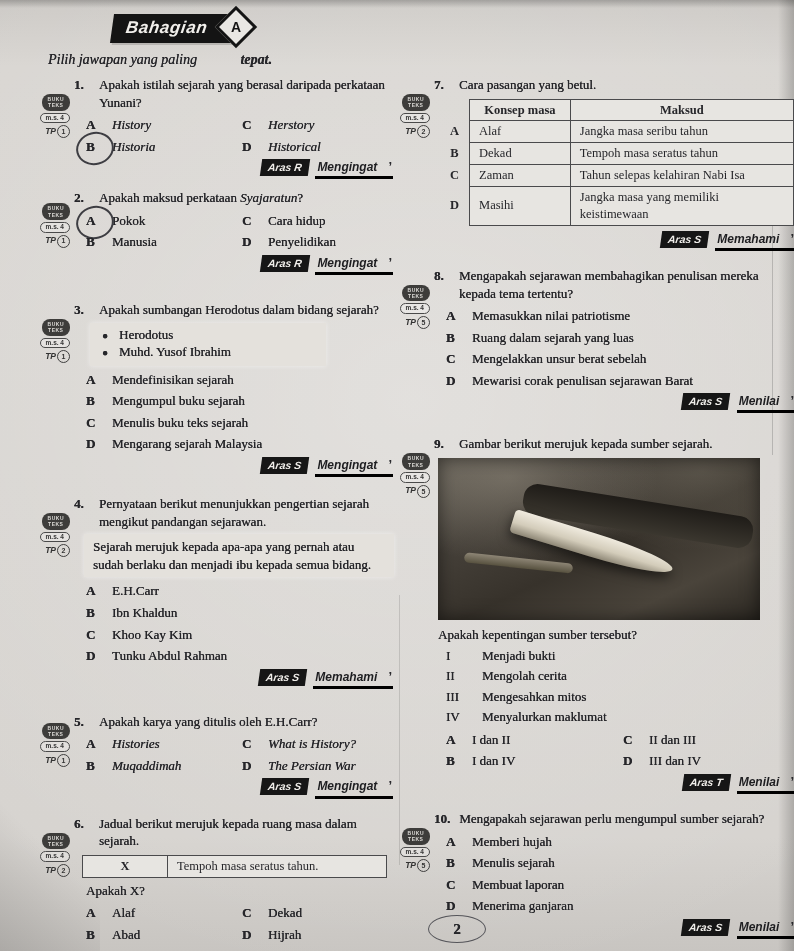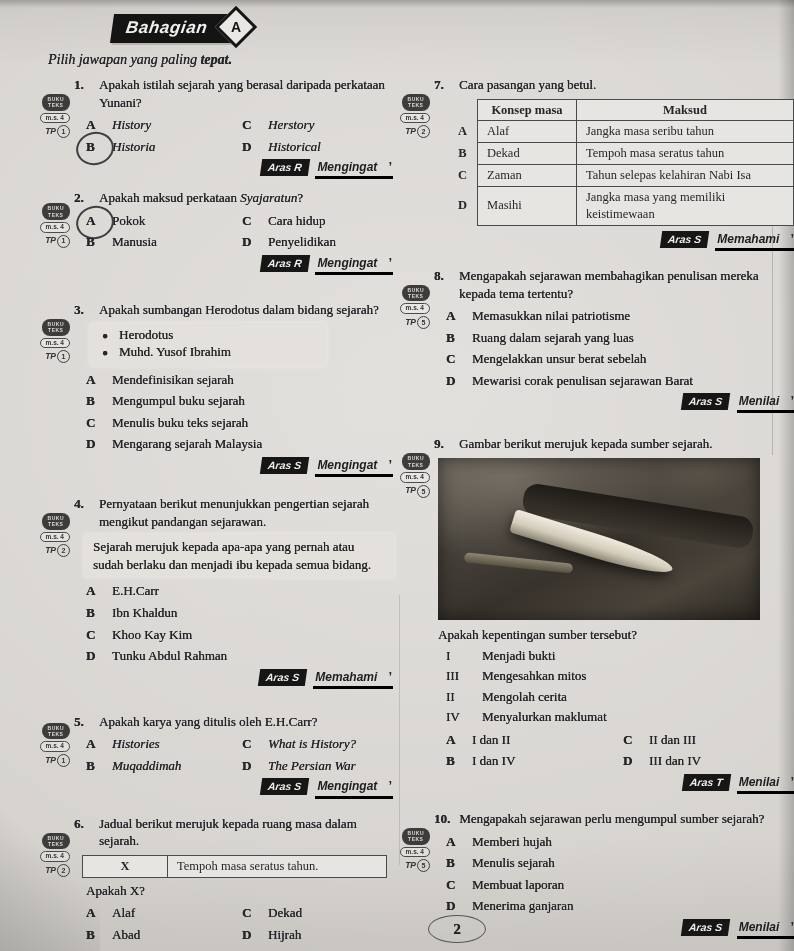--- a/index.html
+++ b/index.html
@@ -30,21 +30,21 @@
     font-size:17px;letter-spacing:.6px;padding:4px 30px 5px 14px;transform:skewX(-8deg);
     box-shadow:2px 2px 0 rgba(0,0,0,.15);}
   .banner-diamond{position:absolute;right:-14px;top:-2px;width:24px;height:24px;
     background:#e9e7e3;border:3px solid #141414;transform:rotate(45deg);
     display:flex;align-items:center;justify-content:center;}
   .banner-diamond span{transform:rotate(-45deg);font-family:"Liberation Sans",sans-serif;
     font-weight:bold;font-size:14px;color:#141414;}
 
   .instruction{position:absolute;top:52px;left:48px;font-style:italic;font-size:14px;
     text-shadow:.2px 0 0 currentColor;}
-  .instruction b{font-style:italic;}
+  .instruction b{font-style:italic;margin-left:40px;}
 
   .columns{position:absolute;top:76px;left:40px;display:grid;
     grid-template-columns:352px 394px;column-gap:8px;}
 
   .q{position:relative;padding-left:34px;font-size:13px;line-height:1.35;
     text-shadow:.2px 0 0 currentColor;}
   .qhead{display:flex;gap:9px;}
   .qnum{font-weight:bold;min-width:16px;}
   .qtext{flex:1;}
   .it{font-style:italic;}
@@ -401,21 +401,21 @@
         <span class="stamp-ms">m.s. 4</span>
         <span class="stamp-tp">
             <span>TP</span>
             <span class="tp-circle">2</span>
           </span>
       </div>
       <div class="qhead">
           <span class="qnum">7.</span>
           <span class="qtext">Cara pasangan yang betul.</span>
         </div>
-      <table class="jadual" style="margin-left:24px">
+      <table class="jadual" style="margin-left:16px">
         <tbody>
             <tr>
           <td class="letter"></td>
           <th style="width:86px">Konsep masa</th>
           <th style="width:218px">Maksud</th>
         </tr>
         <tr>
           <td class="letter">A</td>
           <td>Alaf</td>
           <td>Jangka masa seribu tahun</td>
@@ -500,26 +500,26 @@
         <div class="blade"></div>
         <div class="bone"></div>
       </div>
       <div class="prompt" style="margin-left:4px">Apakah kepentingan sumber tersebut?</div>
       <div class="roman">
         <div class="roman-row">
             <span class="rkey">I</span>
             <span>Menjadi bukti</span>
           </div>
         <div class="roman-row">
+            <span class="rkey">II</span>
+            <span>Mengolah cerita</span>
+          </div>
+        <div class="roman-row">
             <span class="rkey">III</span>
             <span>Mengesahkan mitos</span>
-          </div>
-        <div class="roman-row">
-            <span class="rkey">II</span>
-            <span>Mengolah cerita</span>
           </div>
         <div class="roman-row">
             <span class="rkey">IV</span>
             <span>Menyalurkan maklumat</span>
           </div>
       </div>
       <div class="opts two">
         <div class="opt">
             <span class="okey">A</span>
             <span>I dan II</span>

